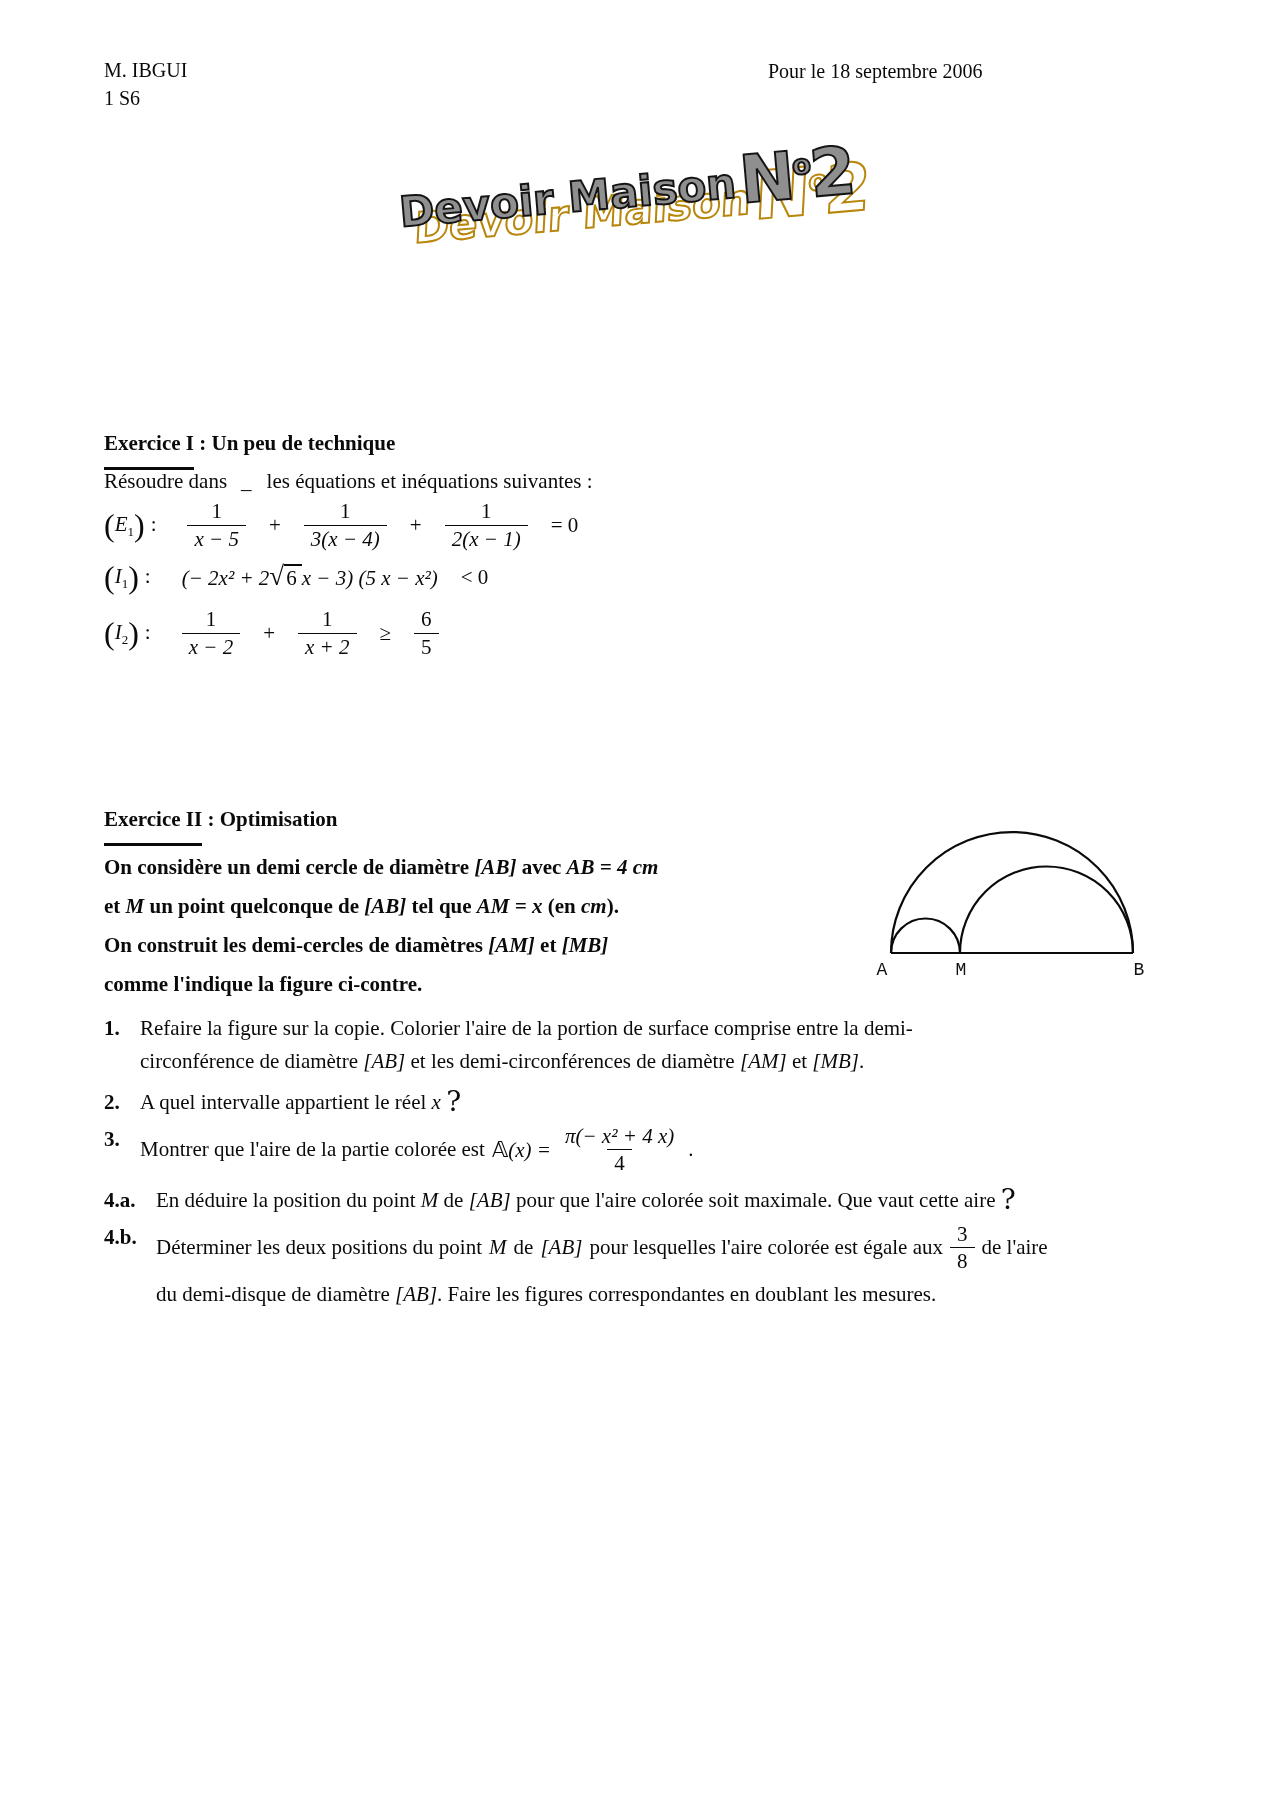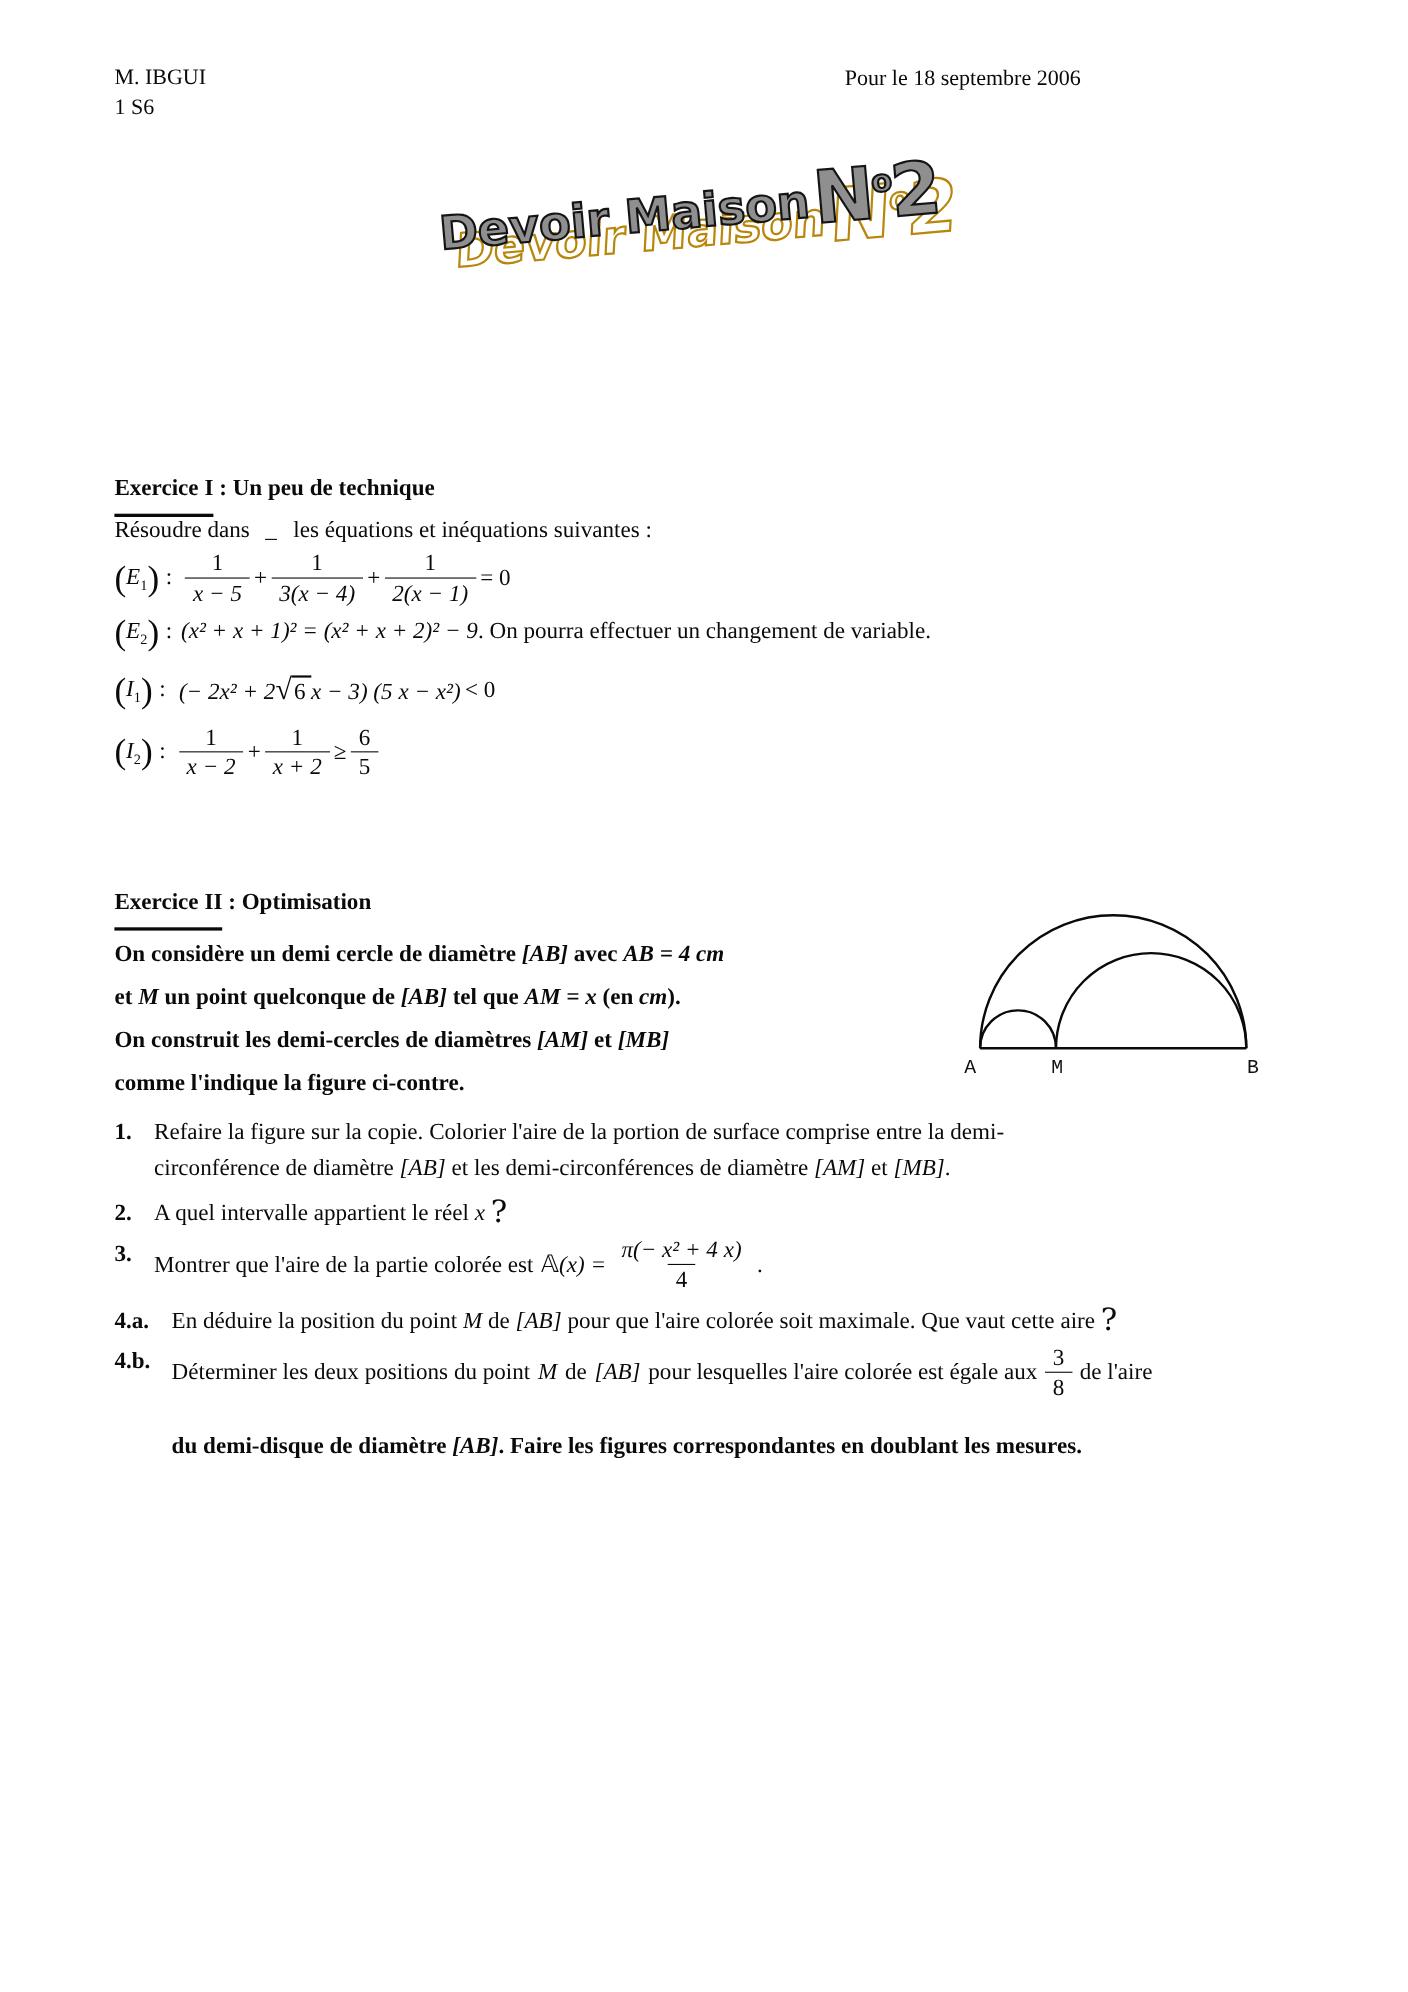--- a/index.html
+++ b/index.html
@@ -26,21 +26,21 @@
 
   
   .exh { font-weight:bold; font-size:21px; line-height:26px; }
   .exh .hu { border-bottom:3px solid #0a0a0a; padding-bottom:12px; }
 
   
   .tag { white-space:nowrap; }
   .bigp { font-size:32px; font-weight:normal; vertical-align:-5px; line-height:1; }
   .tag sub { font-size:13px; }
   .colon { margin:0 8px 0 6px; }
-  .eqflex { display:flex; align-items:center; gap:4px; }
+  .eqflex { display:flex; align-items:center; gap:23px; }
   .frac { display:inline-flex; flex-direction:column; align-items:center; line-height:1.15; }
   .frac .den { border-top:1.6px solid #0a0a0a; }
   .frac .num, .frac .den { padding:1px 7px; white-space:nowrap; }
   .eqline { line-height:42px; }
   .sqrt { display:inline; white-space:nowrap; }
   .rsign { font-size:27px; line-height:1; }
   .rad { display:inline-block; border-top:2px solid #0a0a0a; padding:1px 5px 0 2px; line-height:1.05; }
   .rel { white-space:nowrap; }
 
   .ex1 { position:absolute; left:104px; top:430px; width:1080px; }
@@ -57,21 +57,21 @@
 
   .item { display:flex; margin-top:8px; line-height:33px; }
   .item .inum { font-weight:bold; width:36px; flex:0 0 auto; }
   .item .inum.wide { width:52px; }
   .item .ibody { flex:1; }
   .qmark { font-size:28px; font-family:"DejaVu Serif", serif; line-height:0; vertical-align:-2px; }
   .bbA { font-family:"DejaVu Sans", sans-serif; font-size:22px; }
   .flexbody { display:flex; align-items:center; gap:7px; flex-wrap:nowrap; }
   .item3 { margin-top:4px; }
   .item4b { margin-top:4px; }
-  .line2 { margin-top:20px; line-height:38px;font-weight:bold; }
+  .line2 { margin-top:0; line-height:38px; }
 </style>
 </head>
 <body>
 
 <div class="page">
 
   <div class="hdr-left">
     <div>M. IBGUI</div>
     <div>1 S6</div>
   </div>
@@ -106,23 +106,20 @@
           <span class="den it">3(x − 4)</span>
         </span>
       <span>+</span>
       <span class="frac">
           <span class="num">1</span>
           <span class="den it">2(x − 1)</span>
         </span>
       <span>= 0</span>
     </div>
 
-    <div class="eqline row-e2">
-      <span class="tag"><span class="bigp">(</span><span class="it">E</span><sub>2</sub><span class="bigp">)</span><span class="colon">:</span></span><span class="it">(x² + x + 1)² = (x² + x + 2)² − 9</span><span>. On pourra effectuer un changement de variable.</span>
-    </div>
 
     <div class="eqflex row-i1">
       <span class="tag"><span class="bigp">(</span><span class="it">I</span><sub>1</sub><span class="bigp">)</span><span class="colon">:</span></span>
       <span><span class="it">(− 2x² + 2</span><span class="sqrt"><span class="rsign">√</span><span class="rad">6</span></span><span class="it">x − 3) (5 x − x²)</span></span>
       <span class="rel">&lt; 0</span>
     </div>
 
     <div class="eqflex row-i2">
       <span class="tag"><span class="bigp">(</span><span class="it">I</span><sub>2</sub><span class="bigp">)</span><span class="colon">:</span></span>
       <span class="frac">

